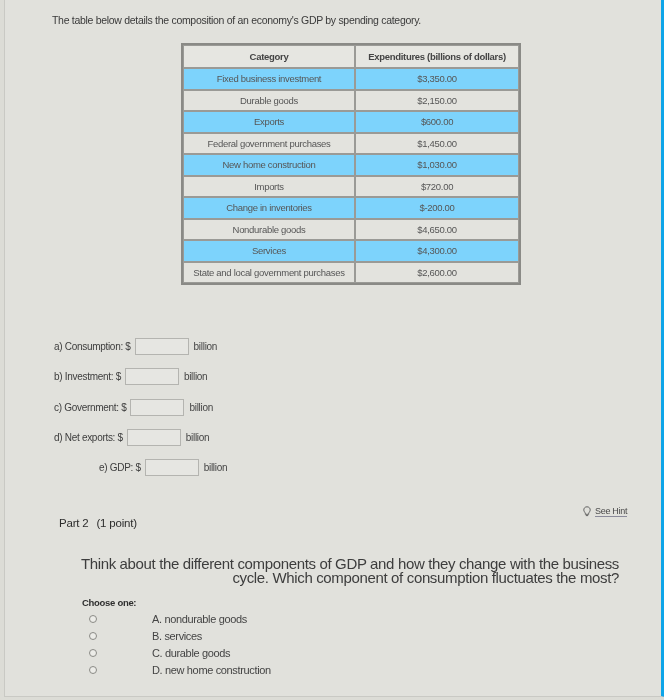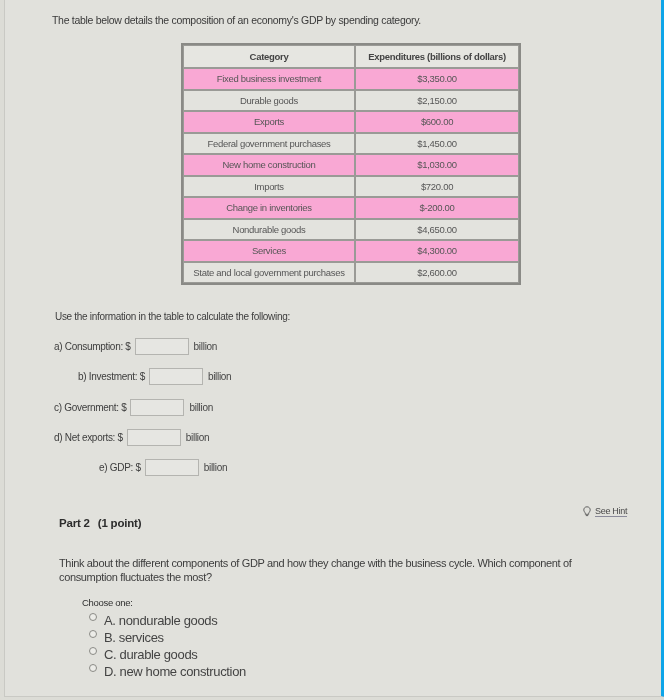--- a/index.html
+++ b/index.html
@@ -29,53 +29,53 @@
       background: #e4e4df;
     }
     table.gdp th, table.gdp td {
       text-align: center; padding: 0; height: 19.5px;
       border: 1.5px solid #9a9a96;
       color: #565656;
     }
     table.gdp th { font-weight: bold; color: #444; height: 21px; background: #e6e6e1; }
     table.gdp th.c1, table.gdp td.c1 { width: 170px; }
     table.gdp th.c2, table.gdp td.c2 { width: 162px; }
-    table.gdp tr.shade td { background: #f9a8d4; }
+    table.gdp tr.shade td { background: #7dd3fc; }
     table.gdp tr.light td { background: #e3e3de; }
     .use {
       position: absolute; left: 50px; top: 311px;
       font-size: 10px; letter-spacing: -0.3px; color: #3d3d3d;
     }
     .qrow { position: absolute; font-size: 10px; letter-spacing: -0.3px; color: #3d3d3d; display: flex; align-items: center; }
     .qrow .ans {
       width: 52px; height: 15px; margin: 0 5px 0 4px;
       border: 1px solid #b4b4b0; background: #e6e6e2; padding: 0; outline: none;
     }
     .qrow .unit { color: #454545; }
     .part2 {
       position: absolute; left: 54px; top: 517px;
-      font-size: 11.5px; font-weight: bold; color: #2d2d2d; letter-spacing: -0.2px;
+      font-size: 11.5px; font-weight: normal; color: #2d2d2d; letter-spacing: -0.2px;
     }
     .part2 .pts { margin-left: 8px; }
     .hint {
       position: absolute; left: 578px; top: 506px; display: flex; align-items: flex-start;
       font-size: 9px; color: #4a4a4a;
     }
     .hint .lbl { border-bottom: 1px solid #8a8a9a; margin-left: 4px; letter-spacing: -0.3px; }
     .question {
       position: absolute; left: 54px; top: 557px; width: 560px;
-      font-size: 11px; line-height: 13.5px; letter-spacing: -0.35px; color: #3d3d3d;
+      font-size: 15px; line-height: 13.5px; letter-spacing: -0.35px; color: #3d3d3d; text-align: right;
     }
     .choose {
       position: absolute; left: 77px; top: 597px;
-      font-size: 9.5px; font-weight: normal; color: #2f2f2f; letter-spacing: -0.3px;
+      font-size: 9.5px; font-weight: bold; color: #2f2f2f; letter-spacing: -0.3px;
     }
     .opt {
-      position: absolute; left: 84px; display: flex; align-items: flex-start;
-      font-size: 13px; color: #444; letter-spacing: -0.35px;
+      position: absolute; left: 84px; display: flex; align-items: center;
+      font-size: 11px; color: #444; letter-spacing: -0.35px; gap: 48px;
     }
     .radio {
       width: 6px; height: 6px; border: 1px solid #8a8a86; border-radius: 50%;
       background: #ecece8; margin-right: 7px;
     }
   </style>
 </head>
 <body>
 
 <div class="page">
@@ -126,29 +126,28 @@
         <td class="c1">Services</td>
         <td class="c2">$4,300.00</td>
       </tr>
       <tr class="light">
         <td class="c1">State and local government purchases</td>
         <td class="c2">$2,600.00</td>
       </tr>
     </tbody>
   </table>
 
-  <div class="use">Use the information in the table to calculate the following:</div>
 
   <div class="qrow" style="left:49px; top:338px;">
     <span>a) Consumption: $</span>
     <input class="ans" type="text" value="" style="">
     <span class="unit">billion</span>
   </div>
 
-  <div class="qrow" style="left:49px; top:368px;margin-left:24px;">
+  <div class="qrow" style="left:49px; top:368px;">
     <span>b) Investment: $</span>
     <input class="ans" type="text" value="" style="">
     <span class="unit">billion</span>
   </div>
 
   <div class="qrow" style="left:49px; top:399px;">
     <span>c) Government: $</span>
     <input class="ans" type="text" value="" style="">
     <span class="unit">billion</span>
   </div>

